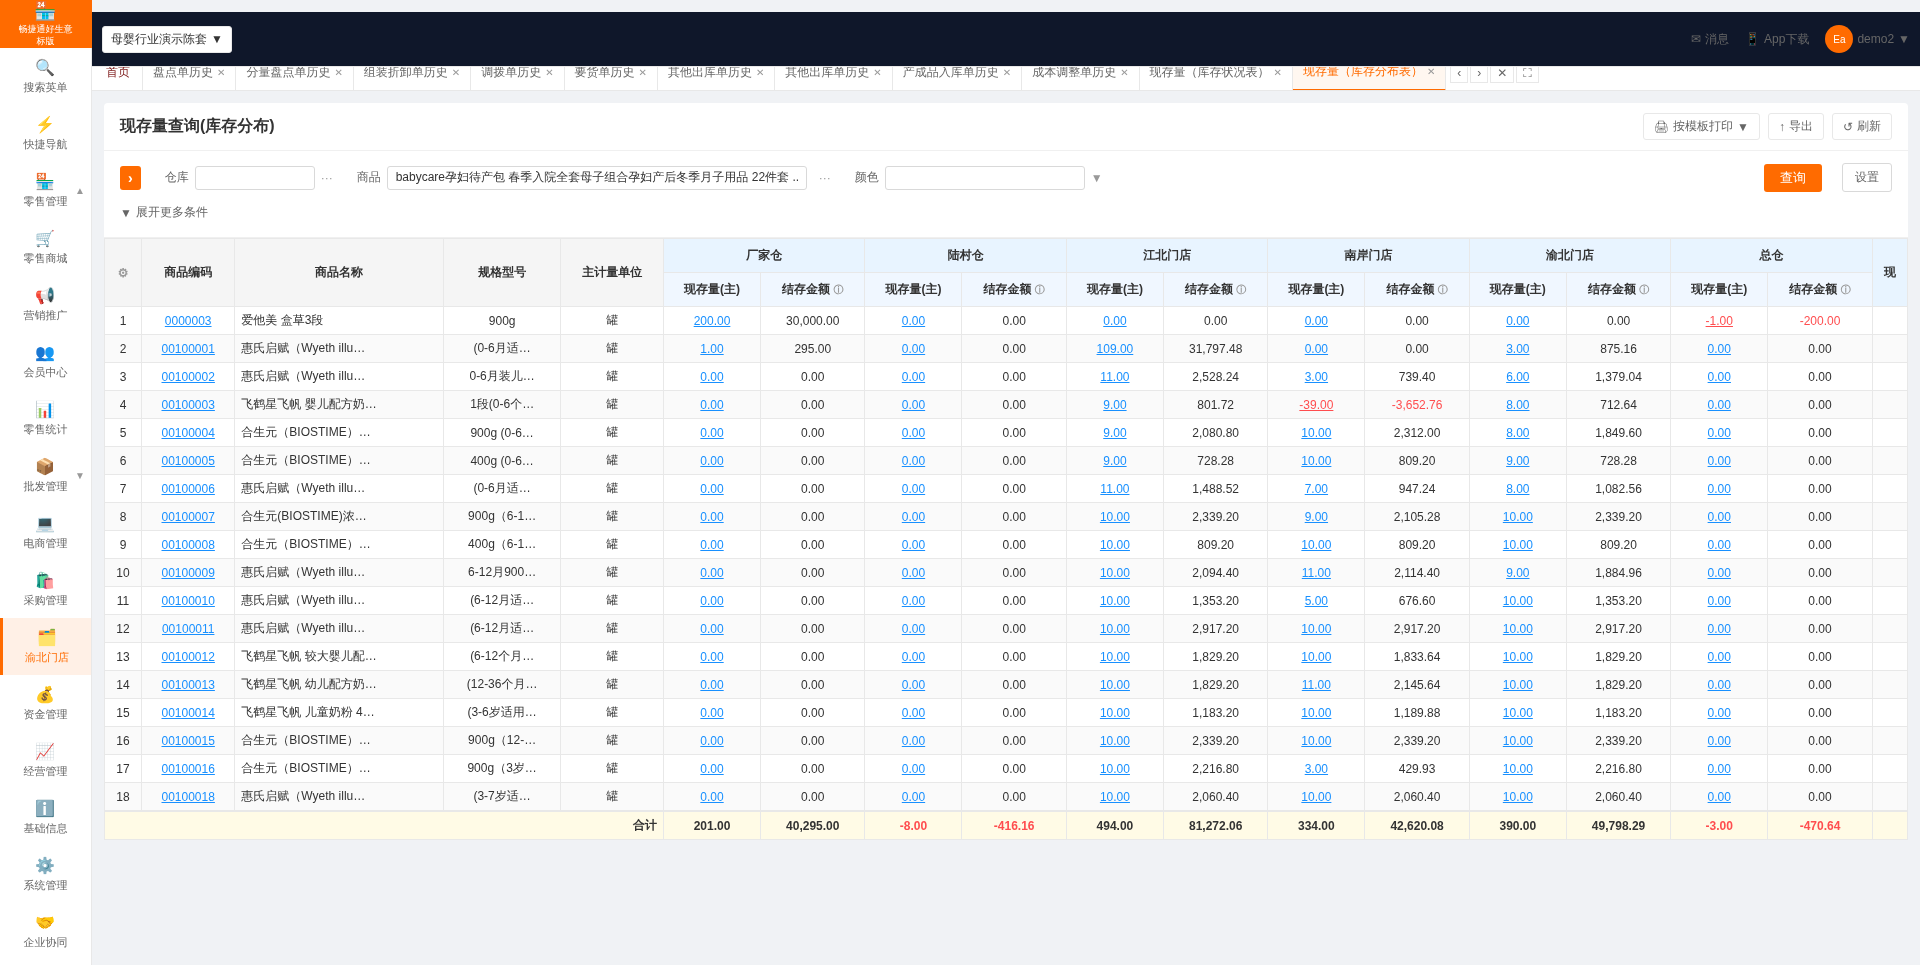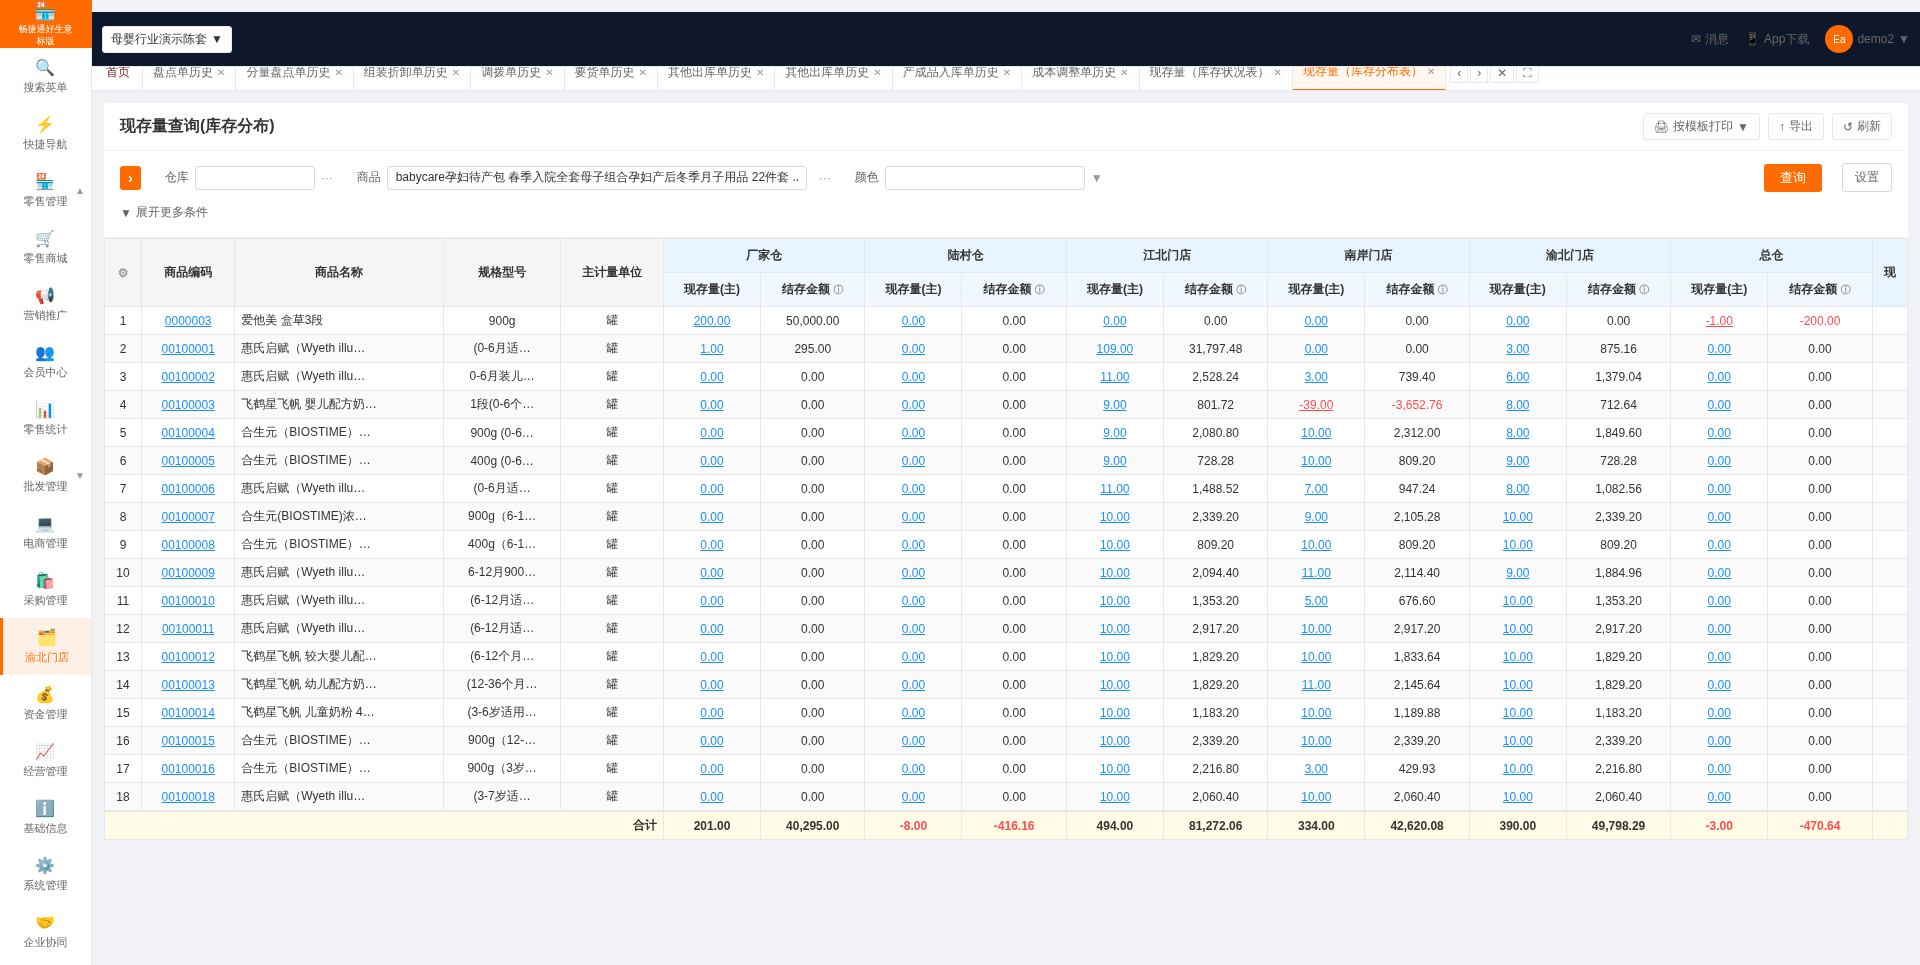--- a/index.html
+++ b/index.html
@@ -378,21 +378,21 @@
         </thead>
         <tbody id="table-body">
 
         <tr>
     <td>1</td>
     <td class="td-link">0000003</td>
     <td style="text-align:left;padding-left:6px;margin-top:24px;">爱他美 盒草3段</td>
     <td>900g</td>
     <td>罐</td>
     <td class="td-link">200.00</td>
-    <td>50,000.00</td>
+    <td>30,000.00</td>
     <td class="td-link ">0.00</td>
     <td class="">0.00</td>
     <td class="td-link">0.00</td>
     <td>0.00</td>
     <td class="td-link ">0.00</td>
     <td class="">0.00</td>
     <td class="td-link">0.00</td>
     <td>0.00</td>
     <td class="td-link td-negative">-1.00</td>
     <td class="td-negative">-200.00</td>

